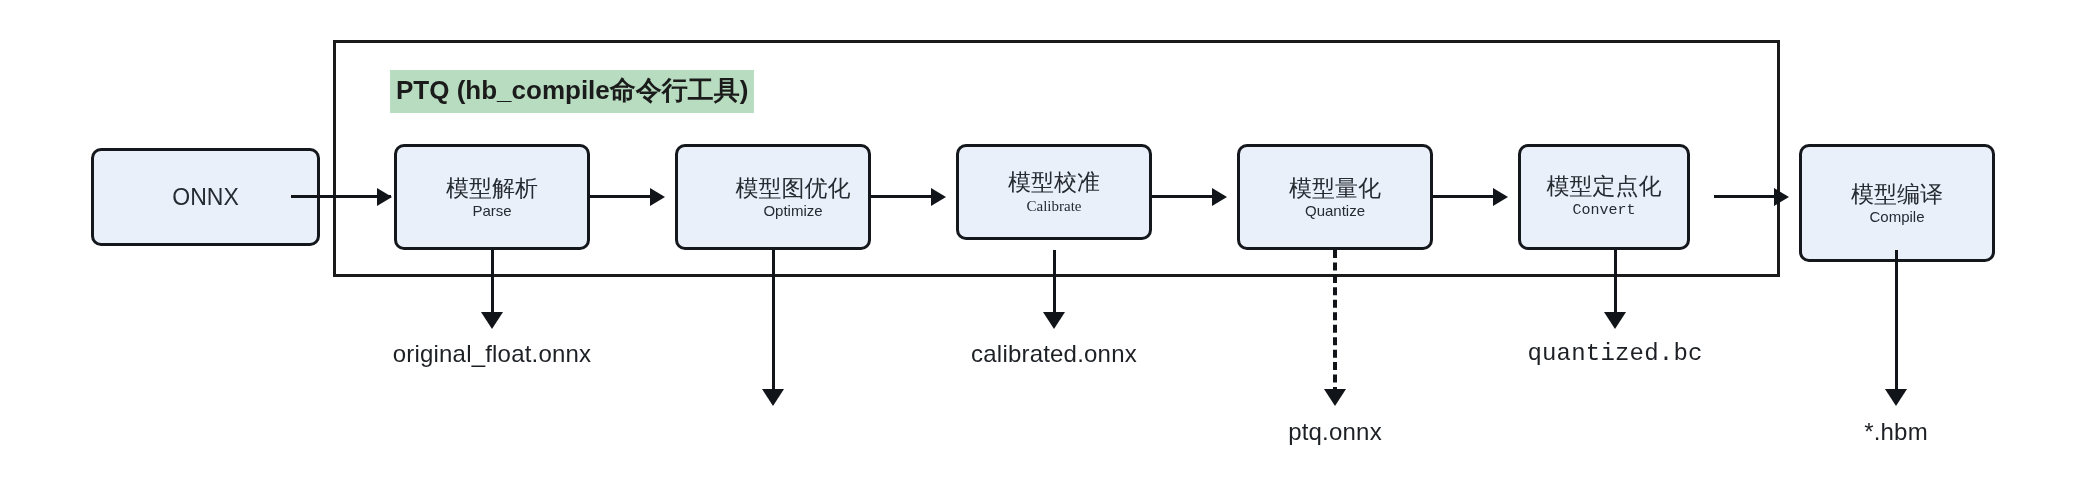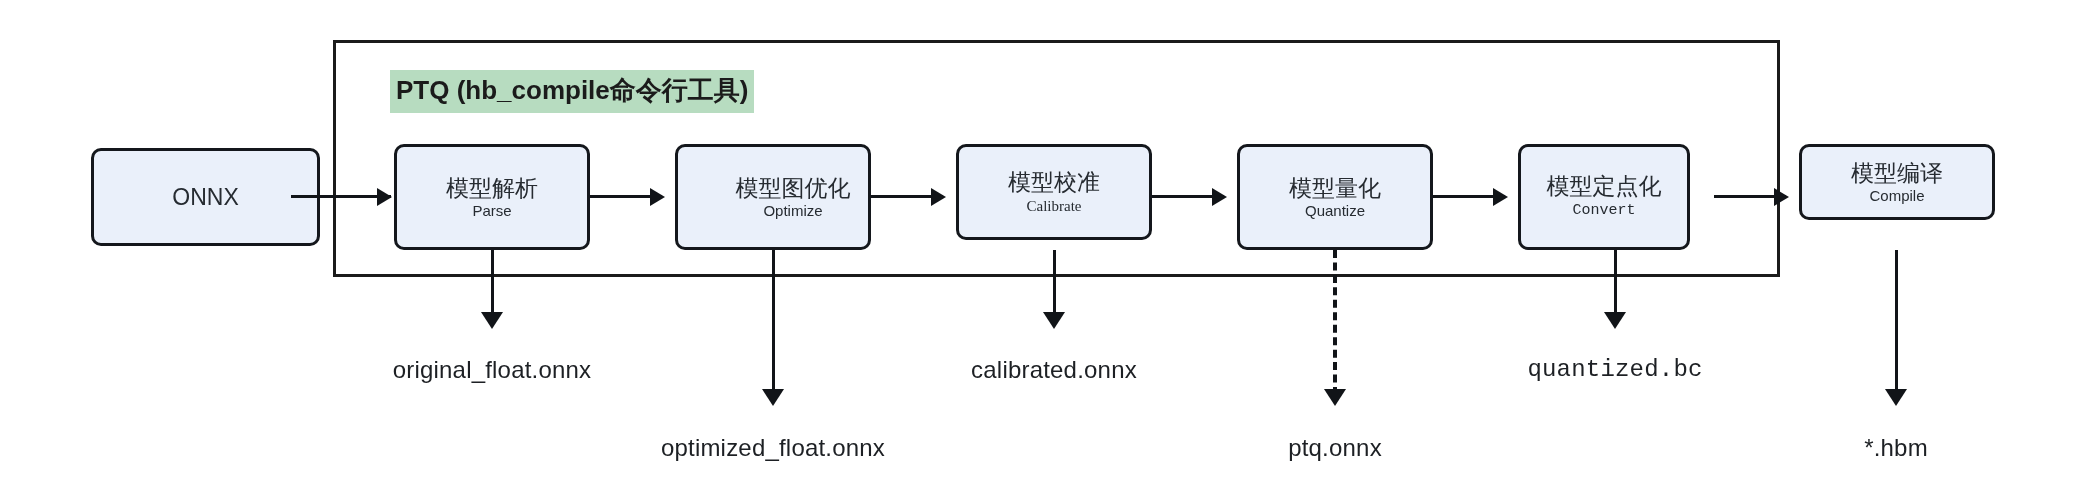--- a/index.html
+++ b/index.html
@@ -83,21 +83,20 @@
   }
 
   
   .outlabel{
     position:absolute;
     font-size:24px;
     color:#1d2024;
     white-space:nowrap;
     transform:translateX(-50%);
     letter-spacing:0.2px;
-    margin-top:16px;
   }
 </style>
 </head>
 <body>
 
 <div id="canvas">
 
   <div class="ptq-container"></div>
   <div class="ptq-title">PTQ (hb_compile命令行工具)</div>
 
@@ -141,32 +140,31 @@
   <div class="arrow-r" style="left:1488px;top:188px;"></div>
 
   <div class="node" style="left:1513px;top:144px;width:172px;height:106px;font-family:Liberation Mono, monospace;">
     <span class="cn">模型定点化</span>
     <span class="en">Convert</span>
   </div>
 
   <div class="hline" style="left:1709px;top:195px;width:72px;"></div>
   <div class="arrow-r" style="left:1769px;top:188px;"></div>
 
-  <div class="node" style="left:1794px;top:144px;width:196px;height:76px;">
+  <div class="node" style="left:1794px;top:144px;width:196px;height:118px;">
     <span class="cn">模型编译</span>
     <span class="en">Compile</span>
   </div>
 
   <div class="vline" style="left:486px;top:250px;height:68px;"></div>
   <div class="arrow-d" style="left:476px;top:312px;"></div>
   <div class="outlabel" style="left:487px;top:340px;">original_float.onnx</div>
 
   <div class="vline" style="left:767px;top:250px;height:145px;"></div>
   <div class="arrow-d" style="left:757px;top:389px;"></div>
-  <div class="outlabel" style="left:768px;top:418px;">optimized_float.onnx</div>
 
   <div class="vline" style="left:1048px;top:250px;height:68px;"></div>
   <div class="arrow-d" style="left:1038px;top:312px;"></div>
   <div class="outlabel" style="left:1049px;top:340px;">calibrated.onnx</div>
 
   <div class="vdash" style="left:1328px;top:250px;height:145px;"></div>
   <div class="arrow-d" style="left:1319px;top:389px;"></div>
   <div class="outlabel" style="left:1330px;top:418px;">ptq.onnx</div>
 
   <div class="vline" style="left:1609px;top:250px;height:68px;"></div>

